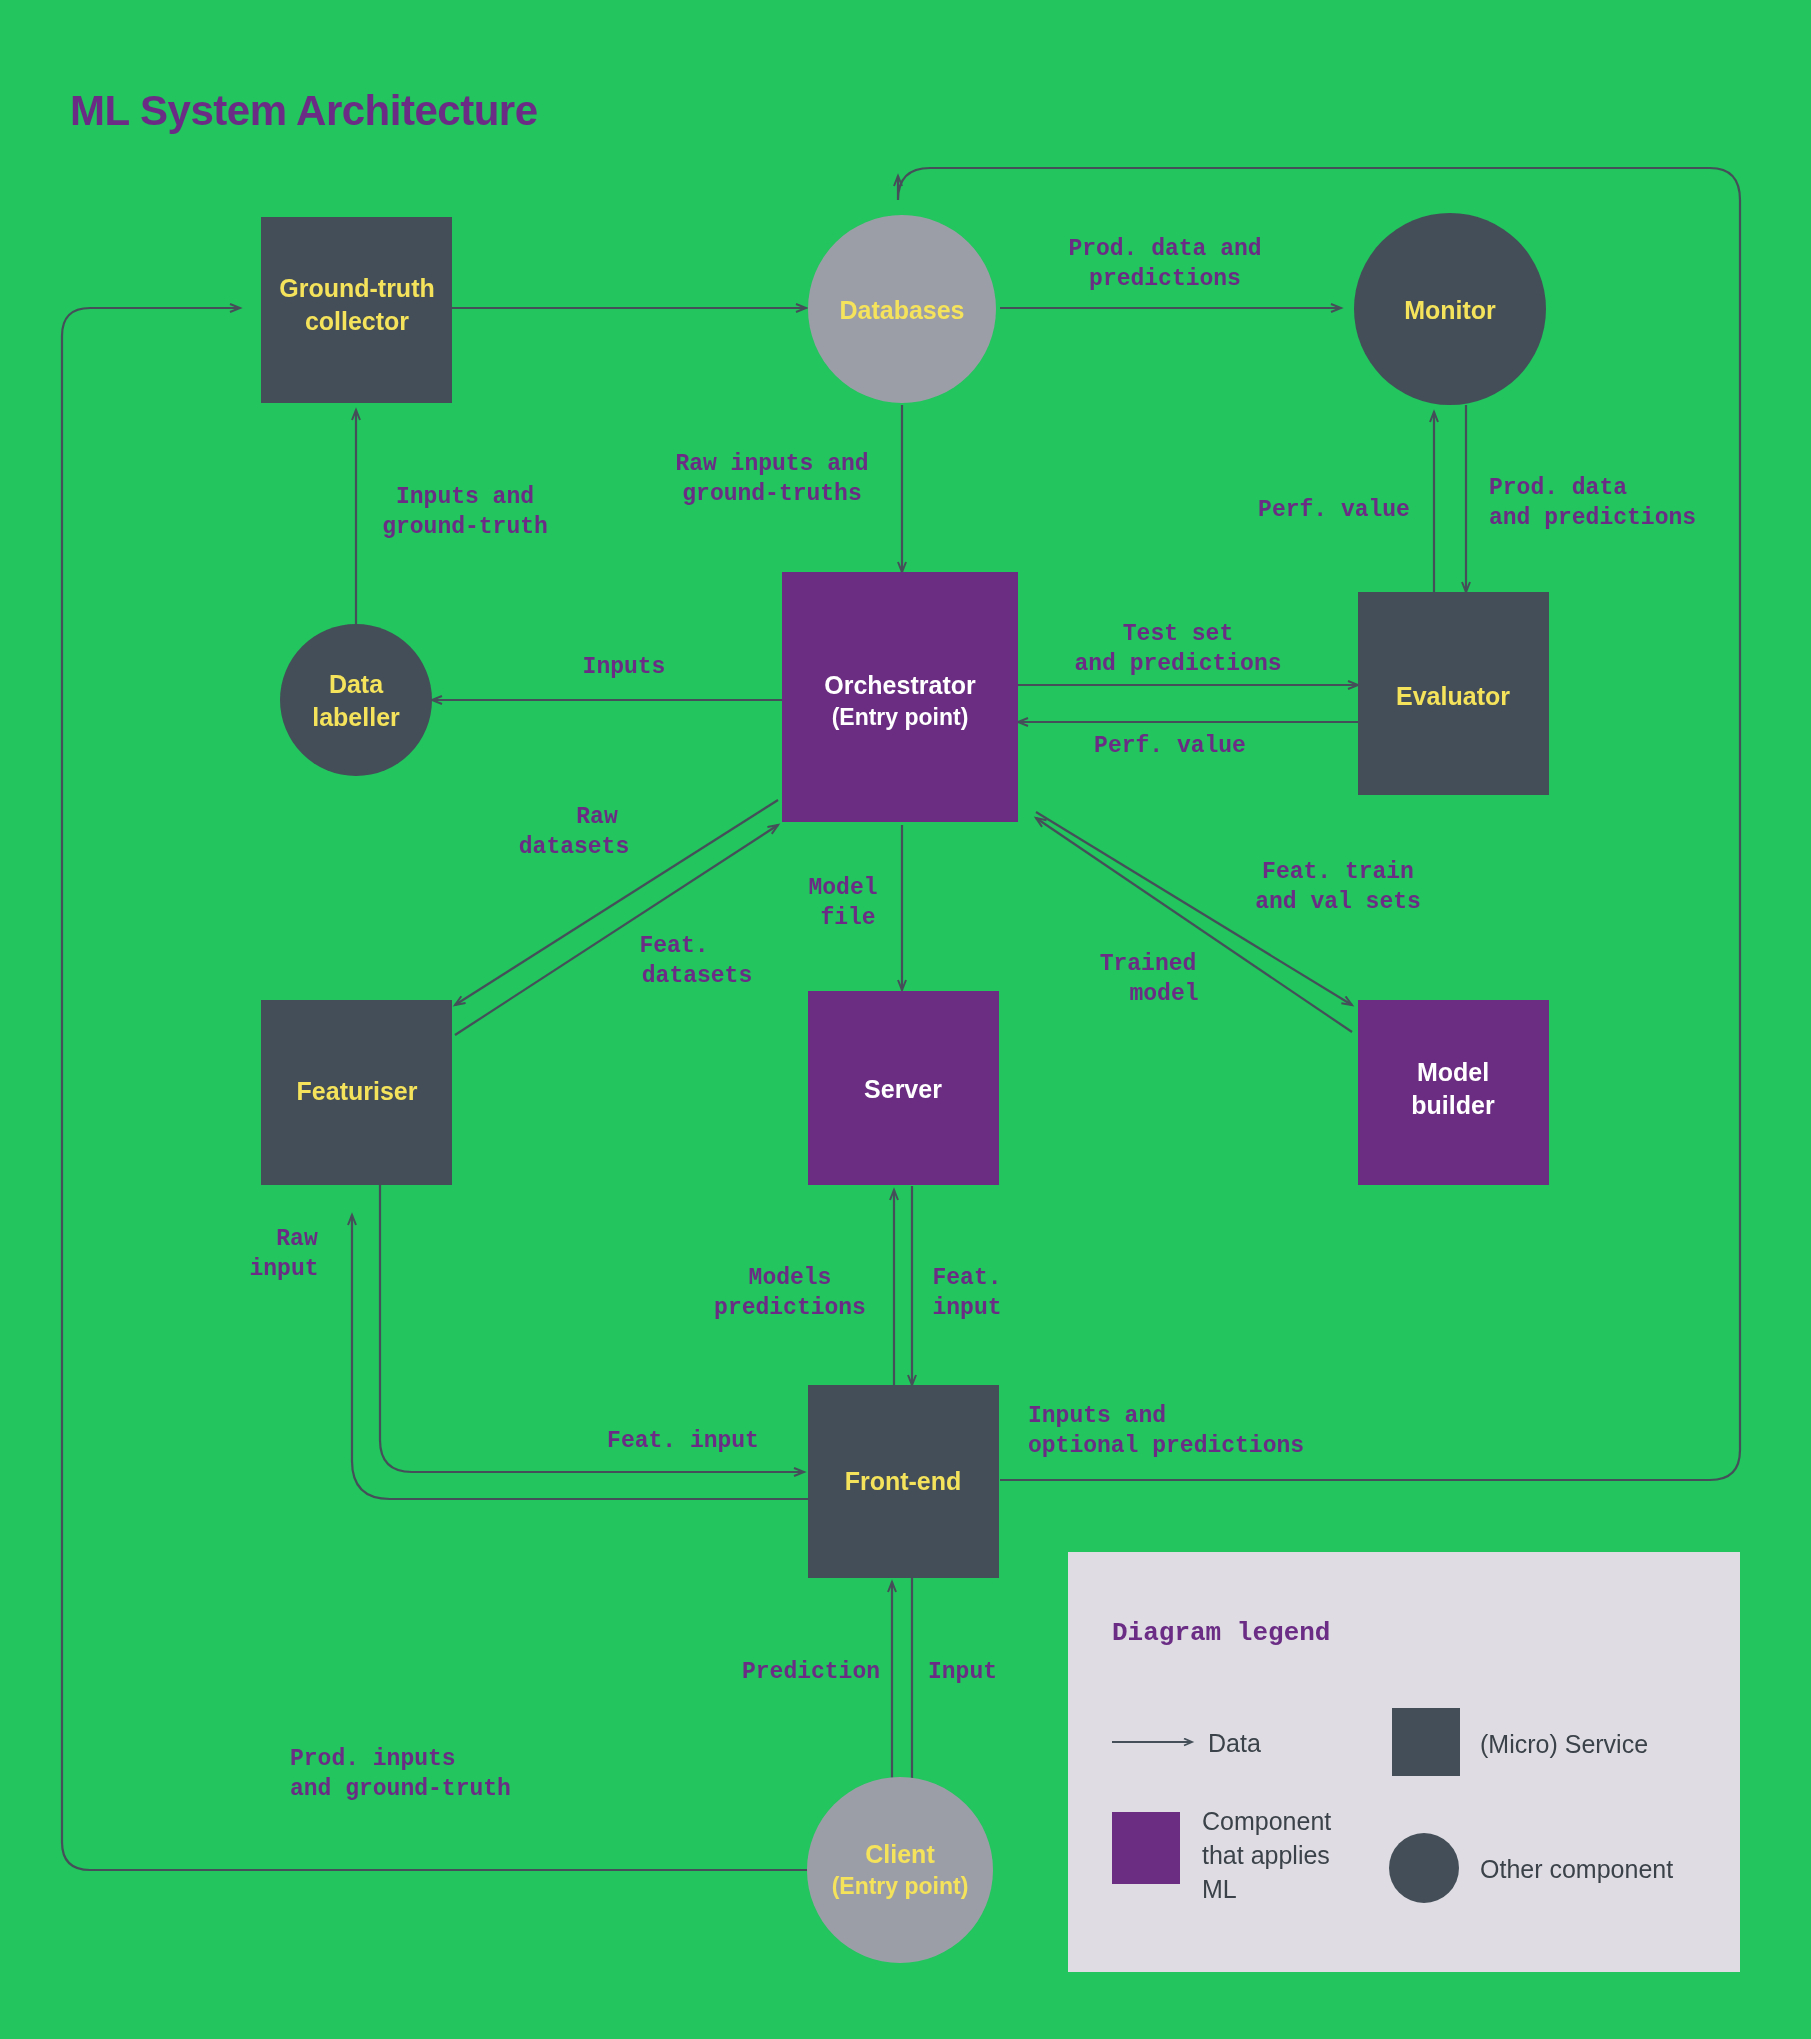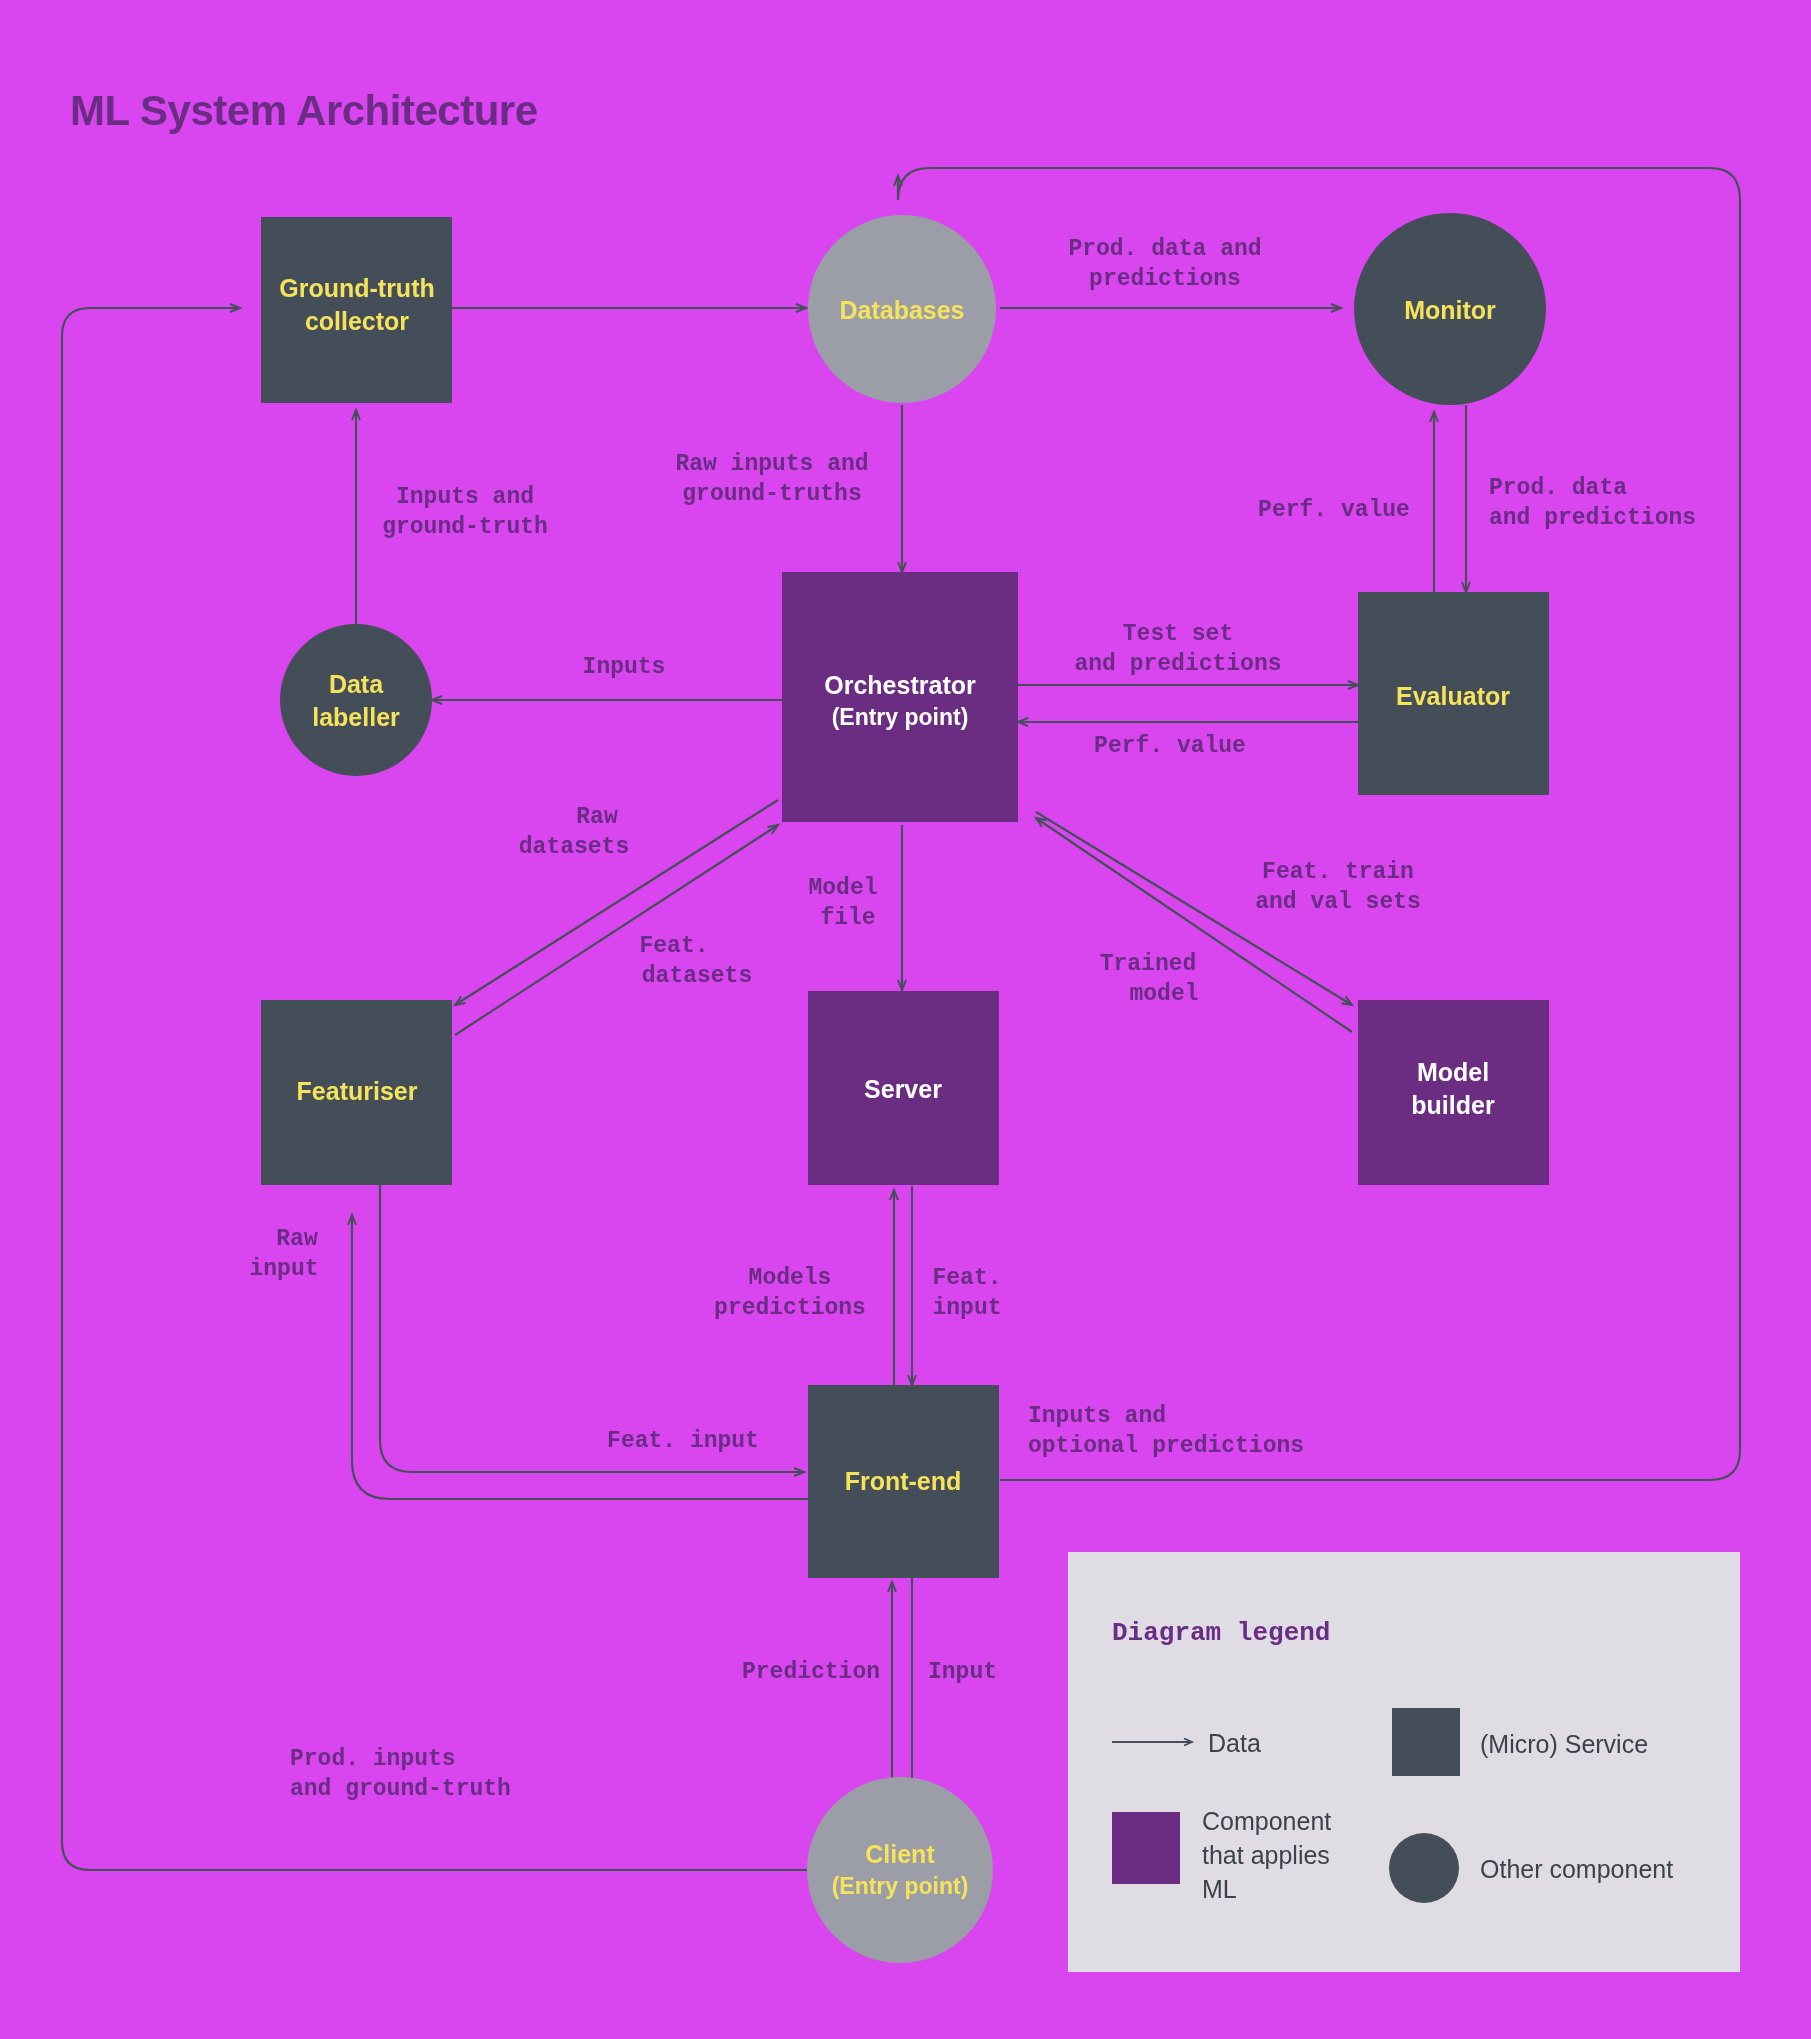--- a/index.html
+++ b/index.html
@@ -4,21 +4,21 @@
 <style>
   html, body {
     margin: 0;
     padding: 0;
     background: #f4f4f4;
   }
   #canvas {
     position: relative;
     width: 1811px;
     height: 2039px;
-    background: #d946ef;
+    background: #22c55e;
     font-family: "Liberation Sans", sans-serif;
     overflow: hidden;
   }
   svg.layer {
     position: absolute;
     top: 0;
     left: 0;
     width: 1811px;
     height: 2039px;
   }

